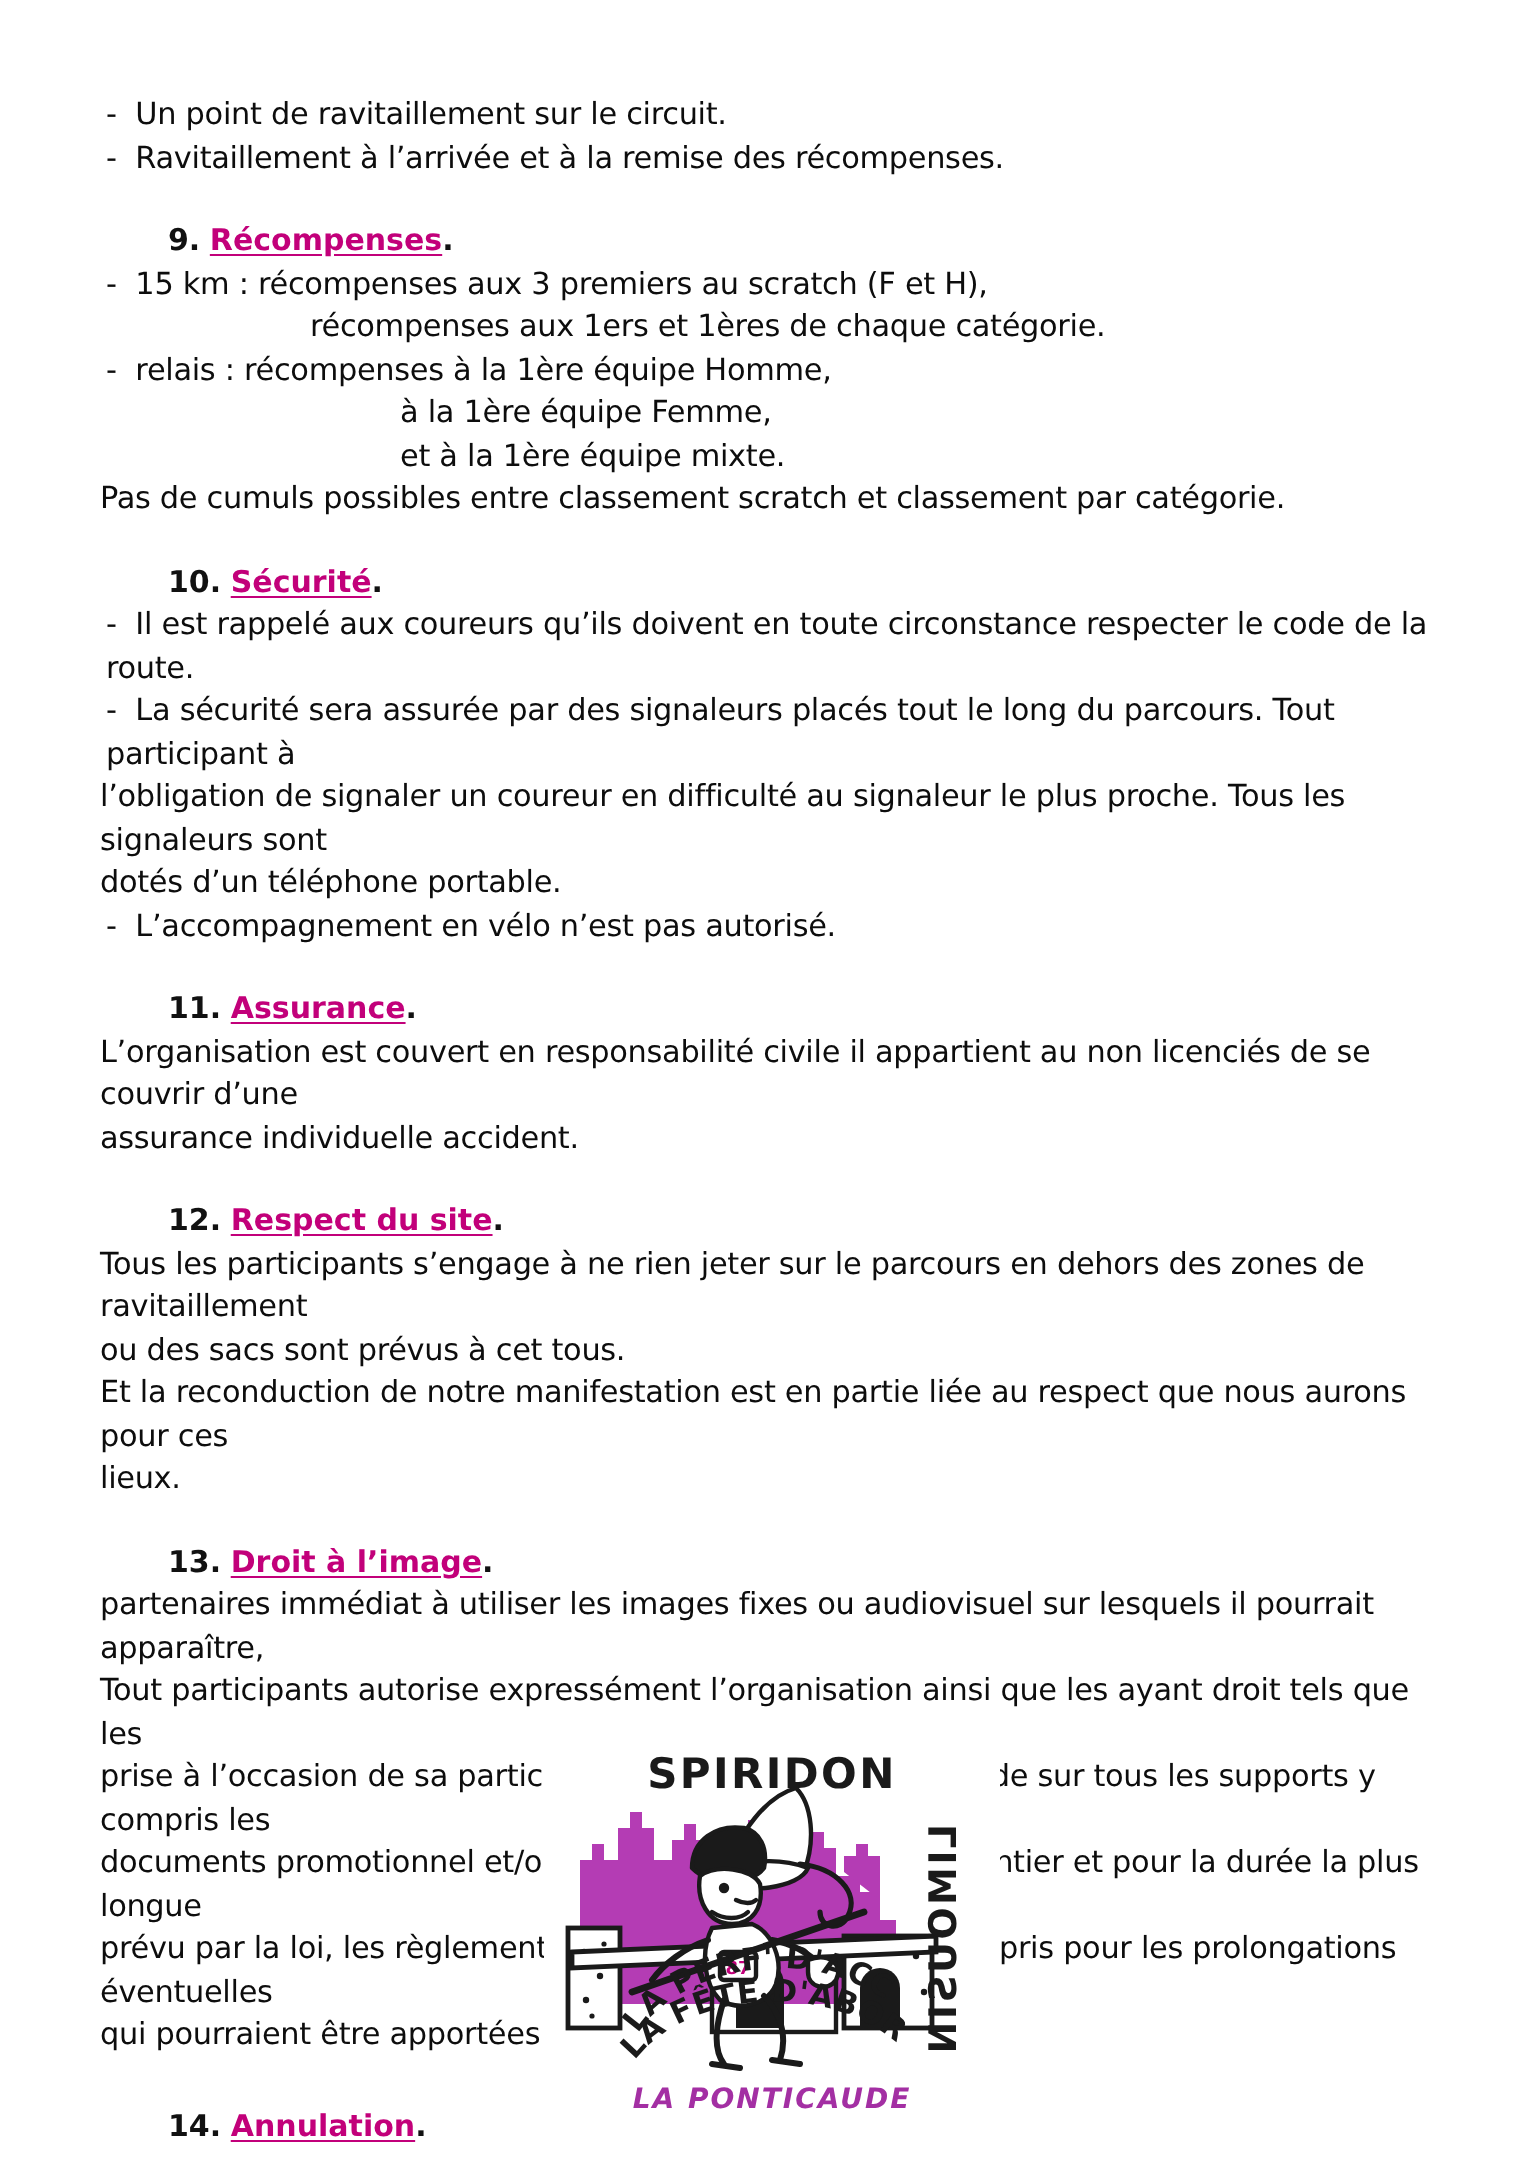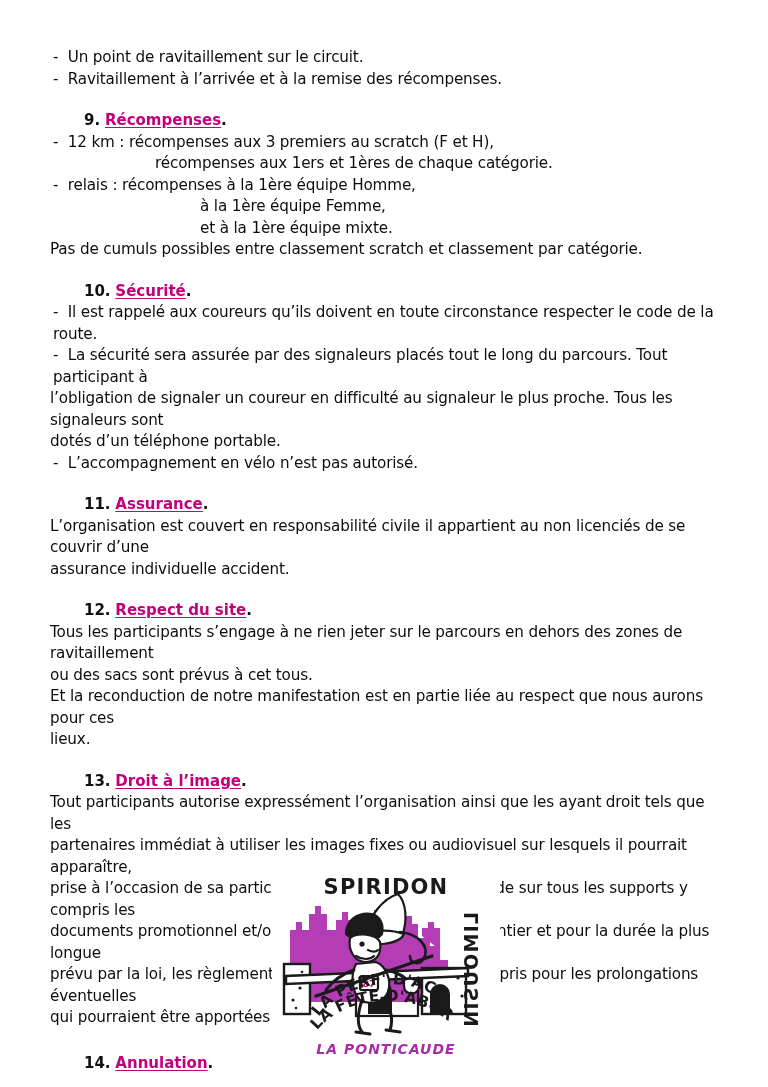--- a/index.html
+++ b/index.html
@@ -84,21 +84,21 @@
 
     <div>
       <div class="line para bullet">-  Un point de ravitaillement sur le circuit.</div>
       <div class="line para bullet">-  Ravitaillement à l’arrivée et à la remise des récompenses.</div>
     </div>
 
     <div class="gap-md"></div>
 
     <div>
       <div class="heading"><span class="num">9.</span> <span class="title">Récompenses</span><span class="dot">.</span></div>
-      <div class="line para bullet">-  12 km : récompenses aux 3 premiers au scratch (F et H),</div>
+      <div class="line para bullet">-  15 km : récompenses aux 3 premiers au scratch (F et H),</div>
       <div class="line para ind-2">récompenses aux 1ers et 1ères de chaque catégorie.</div>
       <div class="line para bullet">-  relais : récompenses à la 1ère équipe Homme,</div>
       <div class="line para ind-3">à la 1ère équipe Femme,</div>
       <div class="line para ind-3">et à la 1ère équipe mixte.</div>
       <div class="line para">Pas de cumuls possibles entre classement scratch et classement par catégorie.</div>
     </div>
 
     <div class="gap-md"></div>
 
     <div>
@@ -125,22 +125,22 @@
       <div class="line para">Tous les participants s’engage à ne rien jeter sur le parcours en dehors des zones de ravitaillement</div>
       <div class="line para">ou des sacs sont prévus à cet tous.</div>
       <div class="line para">Et la reconduction de notre manifestation est en partie liée au respect que nous aurons pour ces</div>
       <div class="line para">lieux.</div>
     </div>
 
     <div class="gap-md"></div>
 
     <div>
       <div class="heading"><span class="num">13.</span> <span class="title">Droit à l’image</span><span class="dot">.</span></div>
+      <div class="line para">partenaires immédiat à utiliser les images fixes ou audiovisuel sur lesquels il pourrait apparaître,</div>
       <div class="line para">Tout participants autorise expressément l’organisation ainsi que les ayant droit tels que les</div>
-      <div class="line para">partenaires immédiat à utiliser les images fixes ou audiovisuel sur lesquels il pourrait apparaître,</div>
       <div class="line para">prise à l’occasion de sa participation à la course la Ponticaude sur tous les supports y compris les</div>
       <div class="line para">documents promotionnel et/ou publicitaire dans le monde entier et pour la durée la plus longue</div>
       <div class="line para">prévu par la loi, les règlements, les traités en vigueur y compris pour les prolongations éventuelles</div>
       <div class="line para">qui pourraient être apportées sur sa durée.</div>
     </div>
 
     <div class="gap-lg"></div>
 
     <div>
       <div class="heading"><span class="num">14.</span> <span class="title">Annulation</span><span class="dot">.</span></div>

